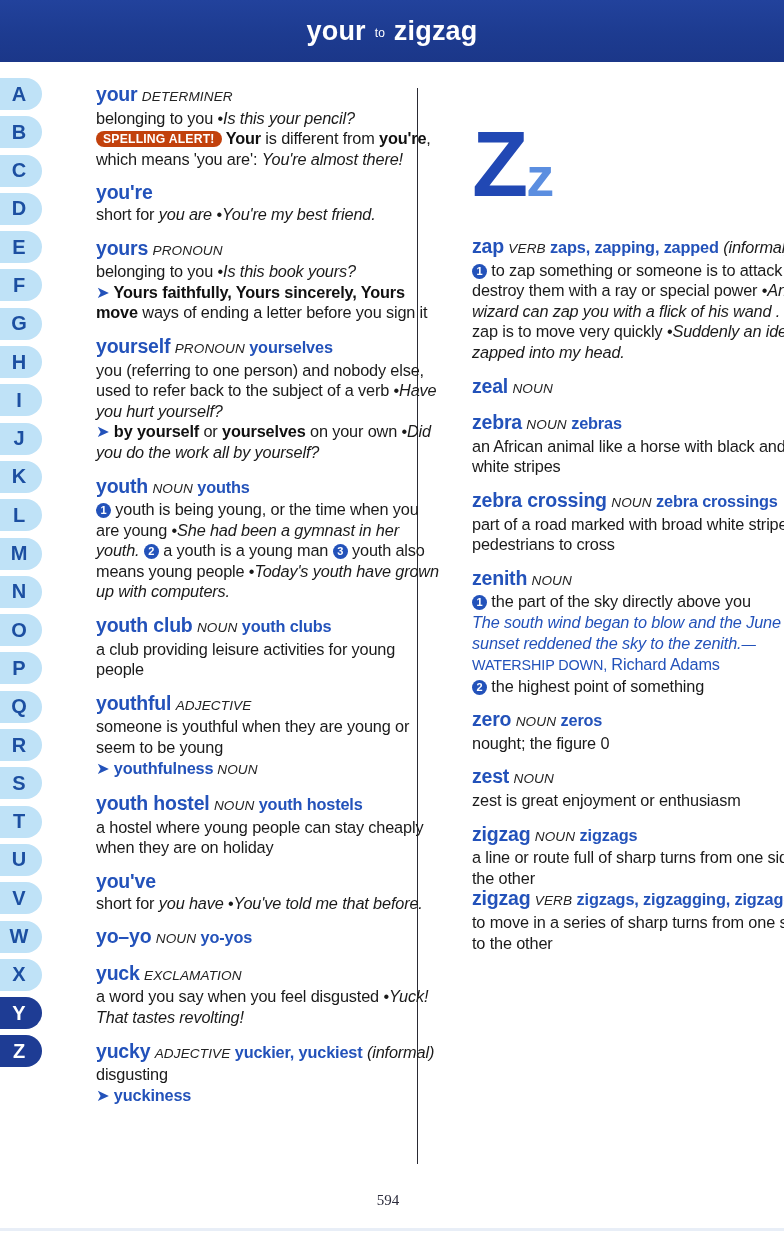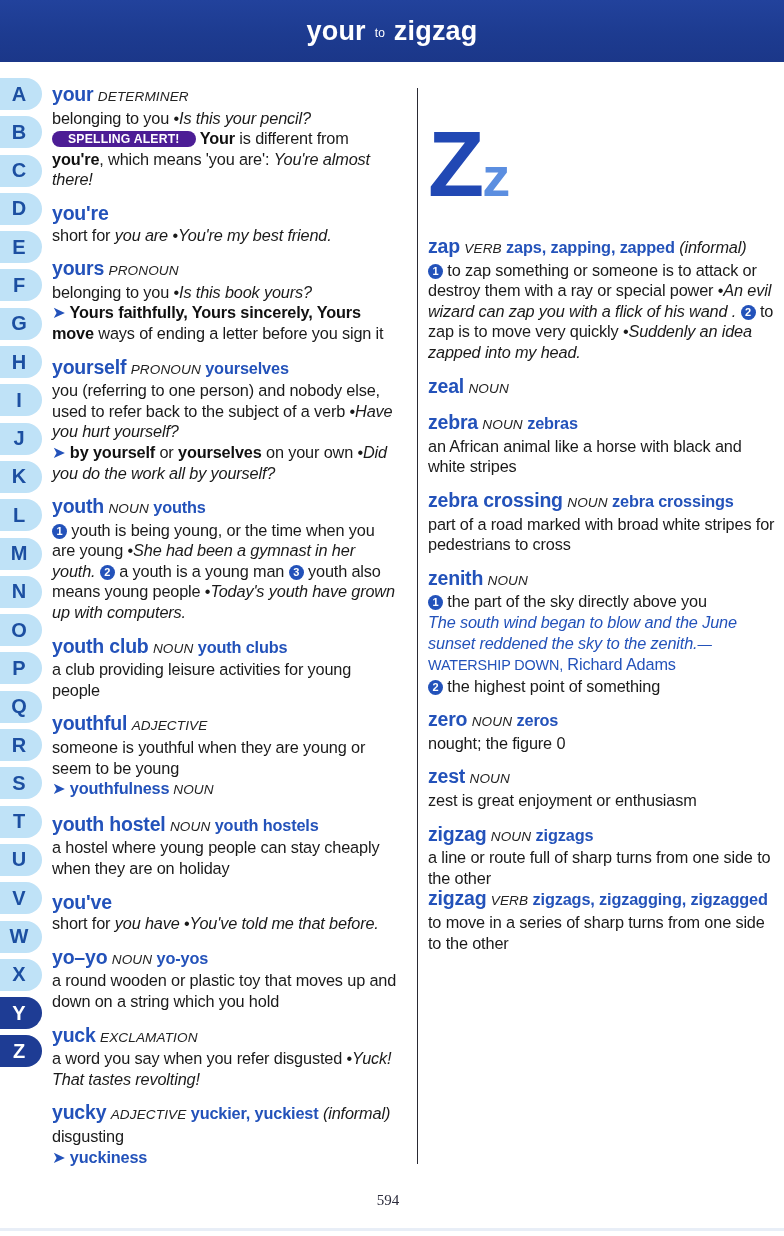--- a/index.html
+++ b/index.html
@@ -39,21 +39,21 @@
     font-size:20px;font-weight:bold;color:#1c4fa1;
     position:relative;left:-2px;
   }
   .alpha-tab.active{background:#1e3c94;}
   .alpha-tab.active span{color:#ffffff;}
 
   
   #columns{
     position:absolute;left:52px;top:84px;width:724px;height:1090px;
   }
-  .column{position:absolute;top:0;width:348px;height:1090px;}
+  .column{position:absolute;top:0;width:348px;height:1090px;margin-left:44px;}
   #col-left{left:0;}
   #col-right{left:376px;}
   #col-divider{
     position:absolute;left:417px;top:88px;width:1px;height:1076px;
     background:#2a2a33;
   }
 
   
   .entry{margin-bottom:13px;}
   .entry.tight{margin-bottom:0;}
@@ -79,22 +79,22 @@
              text-transform:uppercase;}
   .quote-auth{color:#2352ba;font-style:normal;}
   .num{
     display:inline-block;width:15px;height:15px;border-radius:50%;
     background:#2352ba;color:#ffffff;
     font-size:11px;font-weight:bold;line-height:15px;
     text-align:center;vertical-align:1px;
     font-family:"Liberation Sans",sans-serif;
   }
   .alert{
-    display:inline-block;background:#4c1d95;color:#ffffff;
-    border-radius:9px;padding:0 16px;
+    display:inline-block;background:#c2410c;color:#ffffff;
+    border-radius:9px;padding:0 7px;
     font-size:12.2px;font-weight:bold;line-height:16px;
     letter-spacing:0.2px;vertical-align:1px;
   }
 
   
   .letter-head{margin:34px 0 26px 0;line-height:1;}
   .letter-head .big{font-size:92px;font-weight:bold;color:#2148b4;letter-spacing:-2px;}
   .letter-head .small{font-size:56px;font-weight:bold;color:#5b8ee0;letter-spacing:-1px;}
 
   
@@ -223,24 +223,24 @@
       <div class="entry">
         <p><span class="hw">youthful</span> <span class="pos">ADJECTIVE</span><br><span>someone is youthful when they are young or seem to be young</span><br><span class="arrow">➤</span><span class="sub"> youthfulness</span><span class="pos"> NOUN</span></p>
       </div>
       <div class="entry">
         <p><span class="hw">youth hostel</span> <span class="pos">NOUN</span> <span class="infl">youth hostels</span><br><span>a hostel where young people can stay cheaply when they are on holiday</span></p>
       </div>
       <div class="entry">
         <p><span class="hw">you've</span><br><span>short for </span><span class="ex">you have</span><span> </span><span>•</span><span class="ex">You've told me that before.</span></p>
       </div>
       <div class="entry">
-        <p><span class="hw">yo–yo</span> <span class="pos">NOUN</span> <span class="infl">yo-yos</span><br><span>a round wooden or plastic toy that moves up and down on a string which you hold</span></p>
-      </div>
-      <div class="entry">
-        <p><span class="hw">yuck</span> <span class="pos">EXCLAMATION</span><br><span>a word you say when you refer disgusted </span><span>•</span><span class="ex">Yuck! That tastes revolting!</span></p>
+        <p><span class="hw">yo–yo</span> <span class="pos">NOUN</span> <span class="infl">yo-yos</span><br></p>
+      </div>
+      <div class="entry">
+        <p><span class="hw">yuck</span> <span class="pos">EXCLAMATION</span><br><span>a word you say when you feel disgusted </span><span>•</span><span class="ex">Yuck! That tastes revolting!</span></p>
       </div>
       <div class="entry">
         <p><span class="hw">yucky</span> <span class="pos">ADJECTIVE</span> <span class="infl">yuckier, yuckiest</span> <span class="reg">(informal)</span><br><span>disgusting</span><br><span class="arrow">➤</span><span class="sub"> yuckiness</span></p>
       </div>
     </div>
   <div class="column" id="col-right">
       <div class="letter-head"><span class="big">Z</span><span class="small">z</span></div>
       <div class="entry">
         <p><span class="hw">zap</span> <span class="pos">VERB</span> <span class="infl">zaps, zapping, zapped</span> <span class="reg">(informal)</span><br><span class="num">1</span><span> to zap something or someone is to attack or destroy them with a ray or special power </span><span>•</span><span class="ex">An evil wizard can zap you with a flick of his wand .</span><span> </span><span class="num">2</span><span> to zap is to move very quickly </span><span>•</span><span class="ex">Suddenly an idea zapped into my head.</span></p>
       </div>

